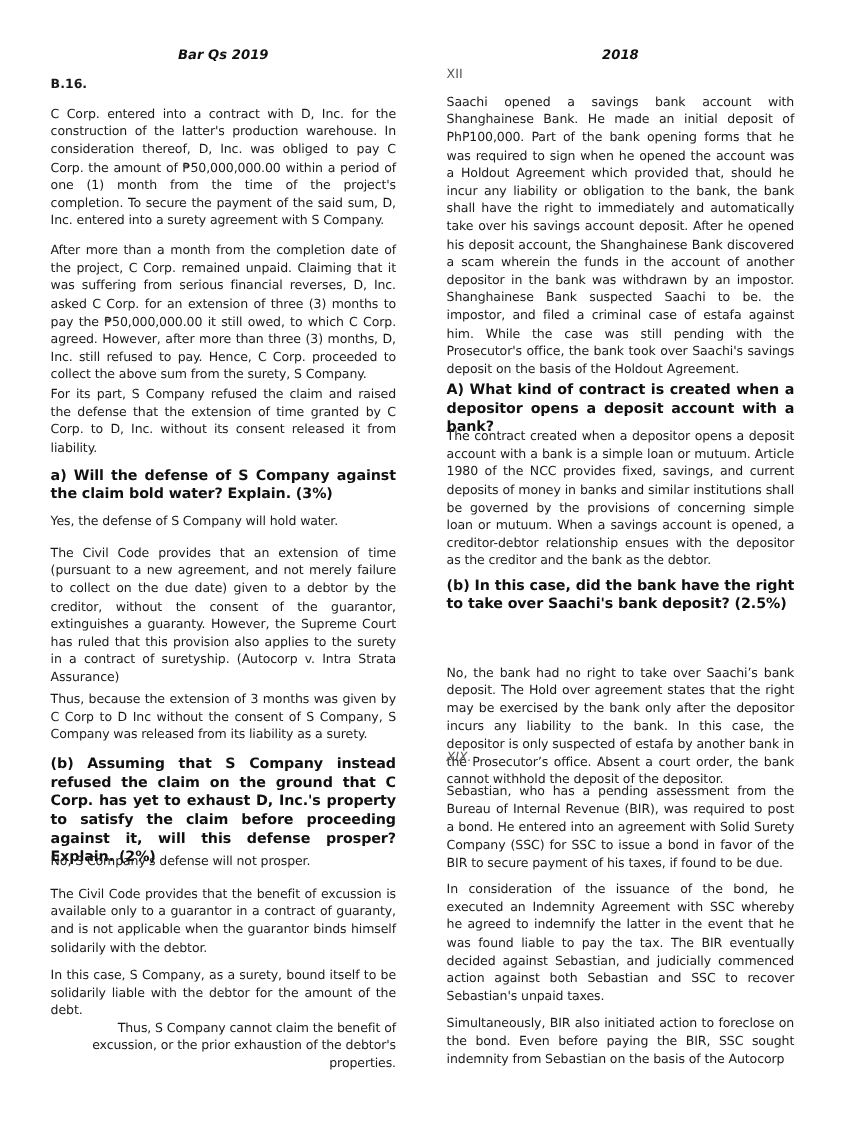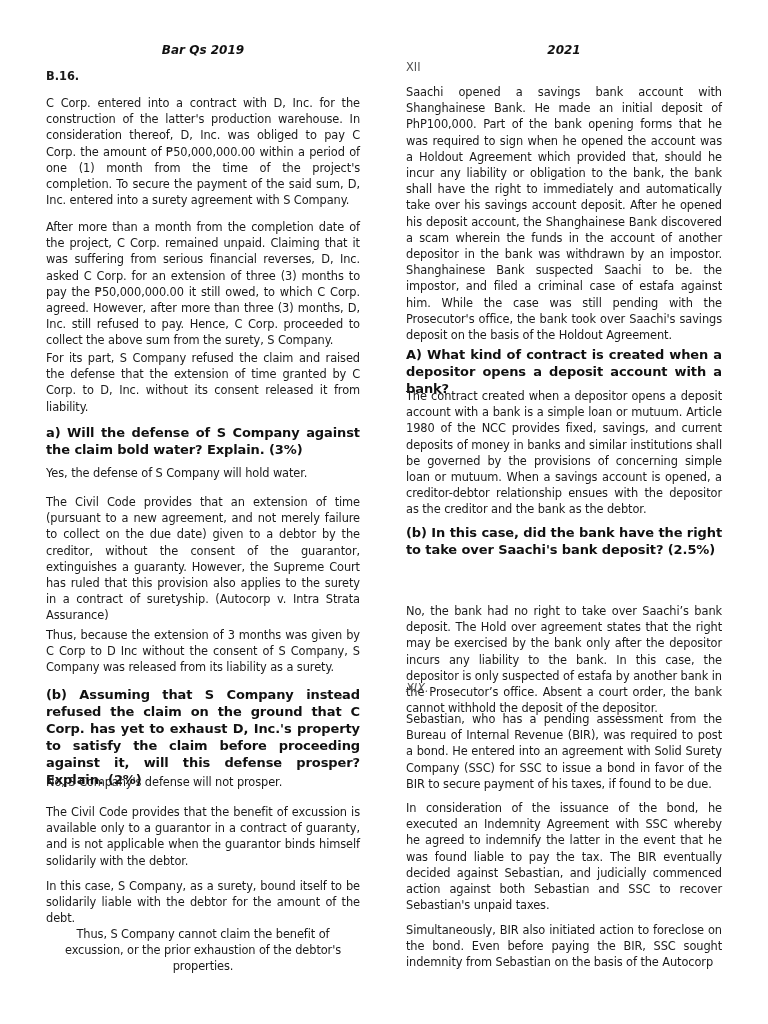--- a/index.html
+++ b/index.html
@@ -52,26 +52,26 @@
   <div class="body" style="top:774px;">
       <p>No, S Company's defense will not prosper.</p>
     </div>
   <div class="body" style="top:804px;">
       <p>The Civil Code provides that the benefit of excussion is available only to a guarantor in a contract of guaranty, and is not applicable when the guarantor binds himself solidarily with the debtor.</p>
     </div>
   <div class="body" style="top:878px;">
       <p>In this case, S Company, as a surety, bound itself to be solidarily liable with the debtor for the amount of the debt.</p>
     </div>
   <div class="body" style="top:926px;">
-      <p style="text-align:center;">Thus, S Company cannot claim the benefit of excussion, or the prior exhaustion of the debtor's properties.</p>
+      <p style="text-align:right;">Thus, S Company cannot claim the benefit of excussion, or the prior exhaustion of the debtor's properties.</p>
     </div>
 </div>
 
 <div class="col col-right" style="height:1024px;">
-  <div class="col-head">2021</div>
+  <div class="col-head">2018</div>
   <div class="body" style="top:59px;">
       <div class="label roman">XII</div>
     </div>
   <div class="body" style="top:84px;">
       <p>Saachi opened a savings bank account with Shanghainese Bank. He made an initial deposit of PhP100,000. Part of the bank opening forms that he was required to sign when he opened the account was a Holdout Agreement which provided that, should he incur any liability or obligation to the bank, the bank shall have the right to immediately and automatically take over his savings account deposit. After he opened his deposit account, the Shanghainese Bank discovered a scam wherein the funds in the account of another depositor in the bank was withdrawn by an impostor. Shanghainese Bank suspected Saachi to be. the impostor, and filed a criminal case of estafa against him. While the case was still pending with the Prosecutor's office, the bank took over Saachi's savings deposit on the basis of the Holdout Agreement.</p>
     </div>
   <div class="body" style="top:346px;">
       <div class="q">A) What kind of contract is created when a depositor opens a deposit account with a bank?</div>
     </div>
   <div class="body" style="top:388px;">

